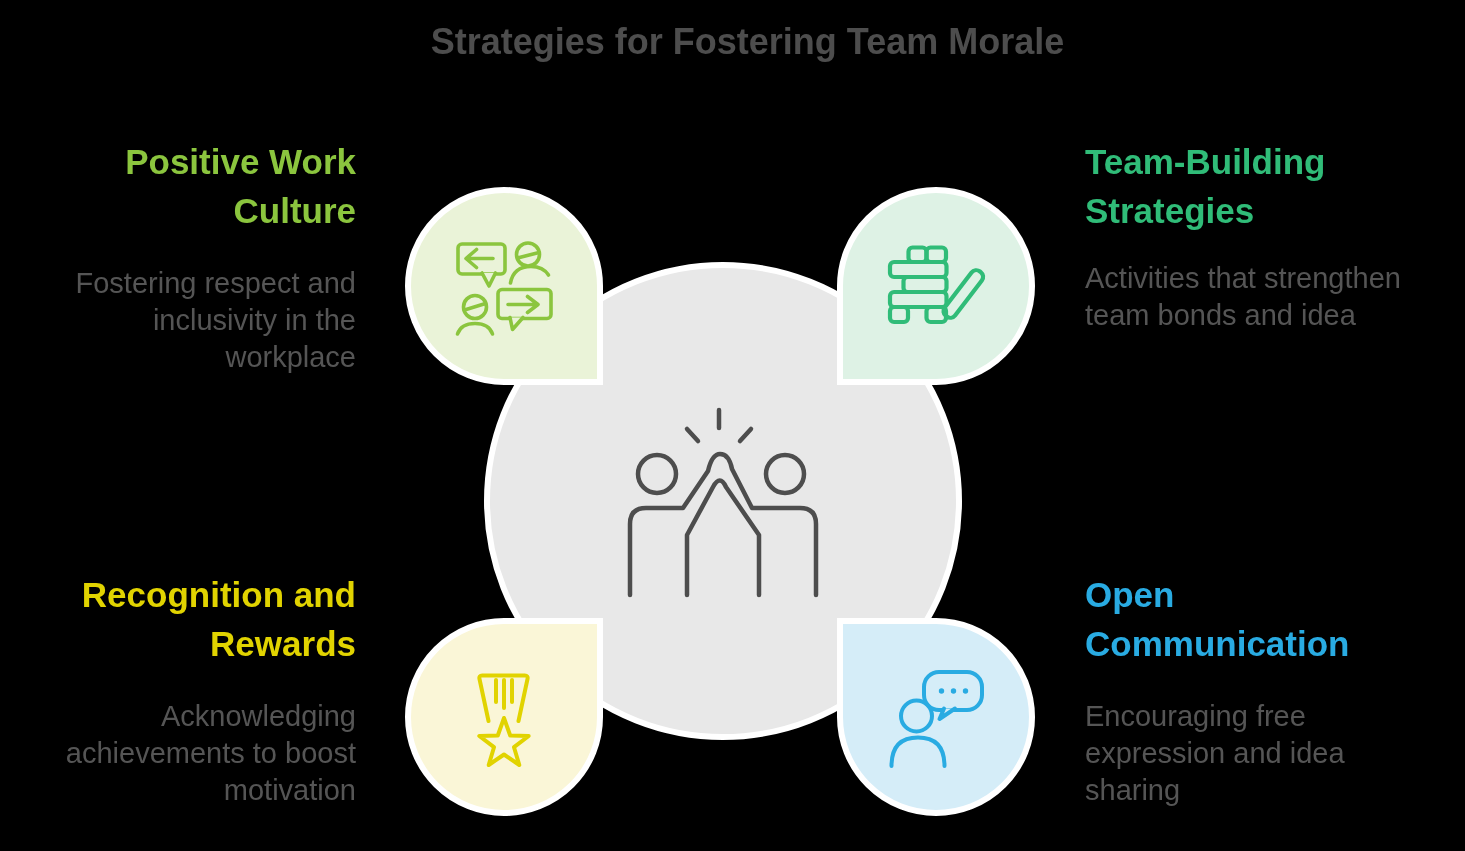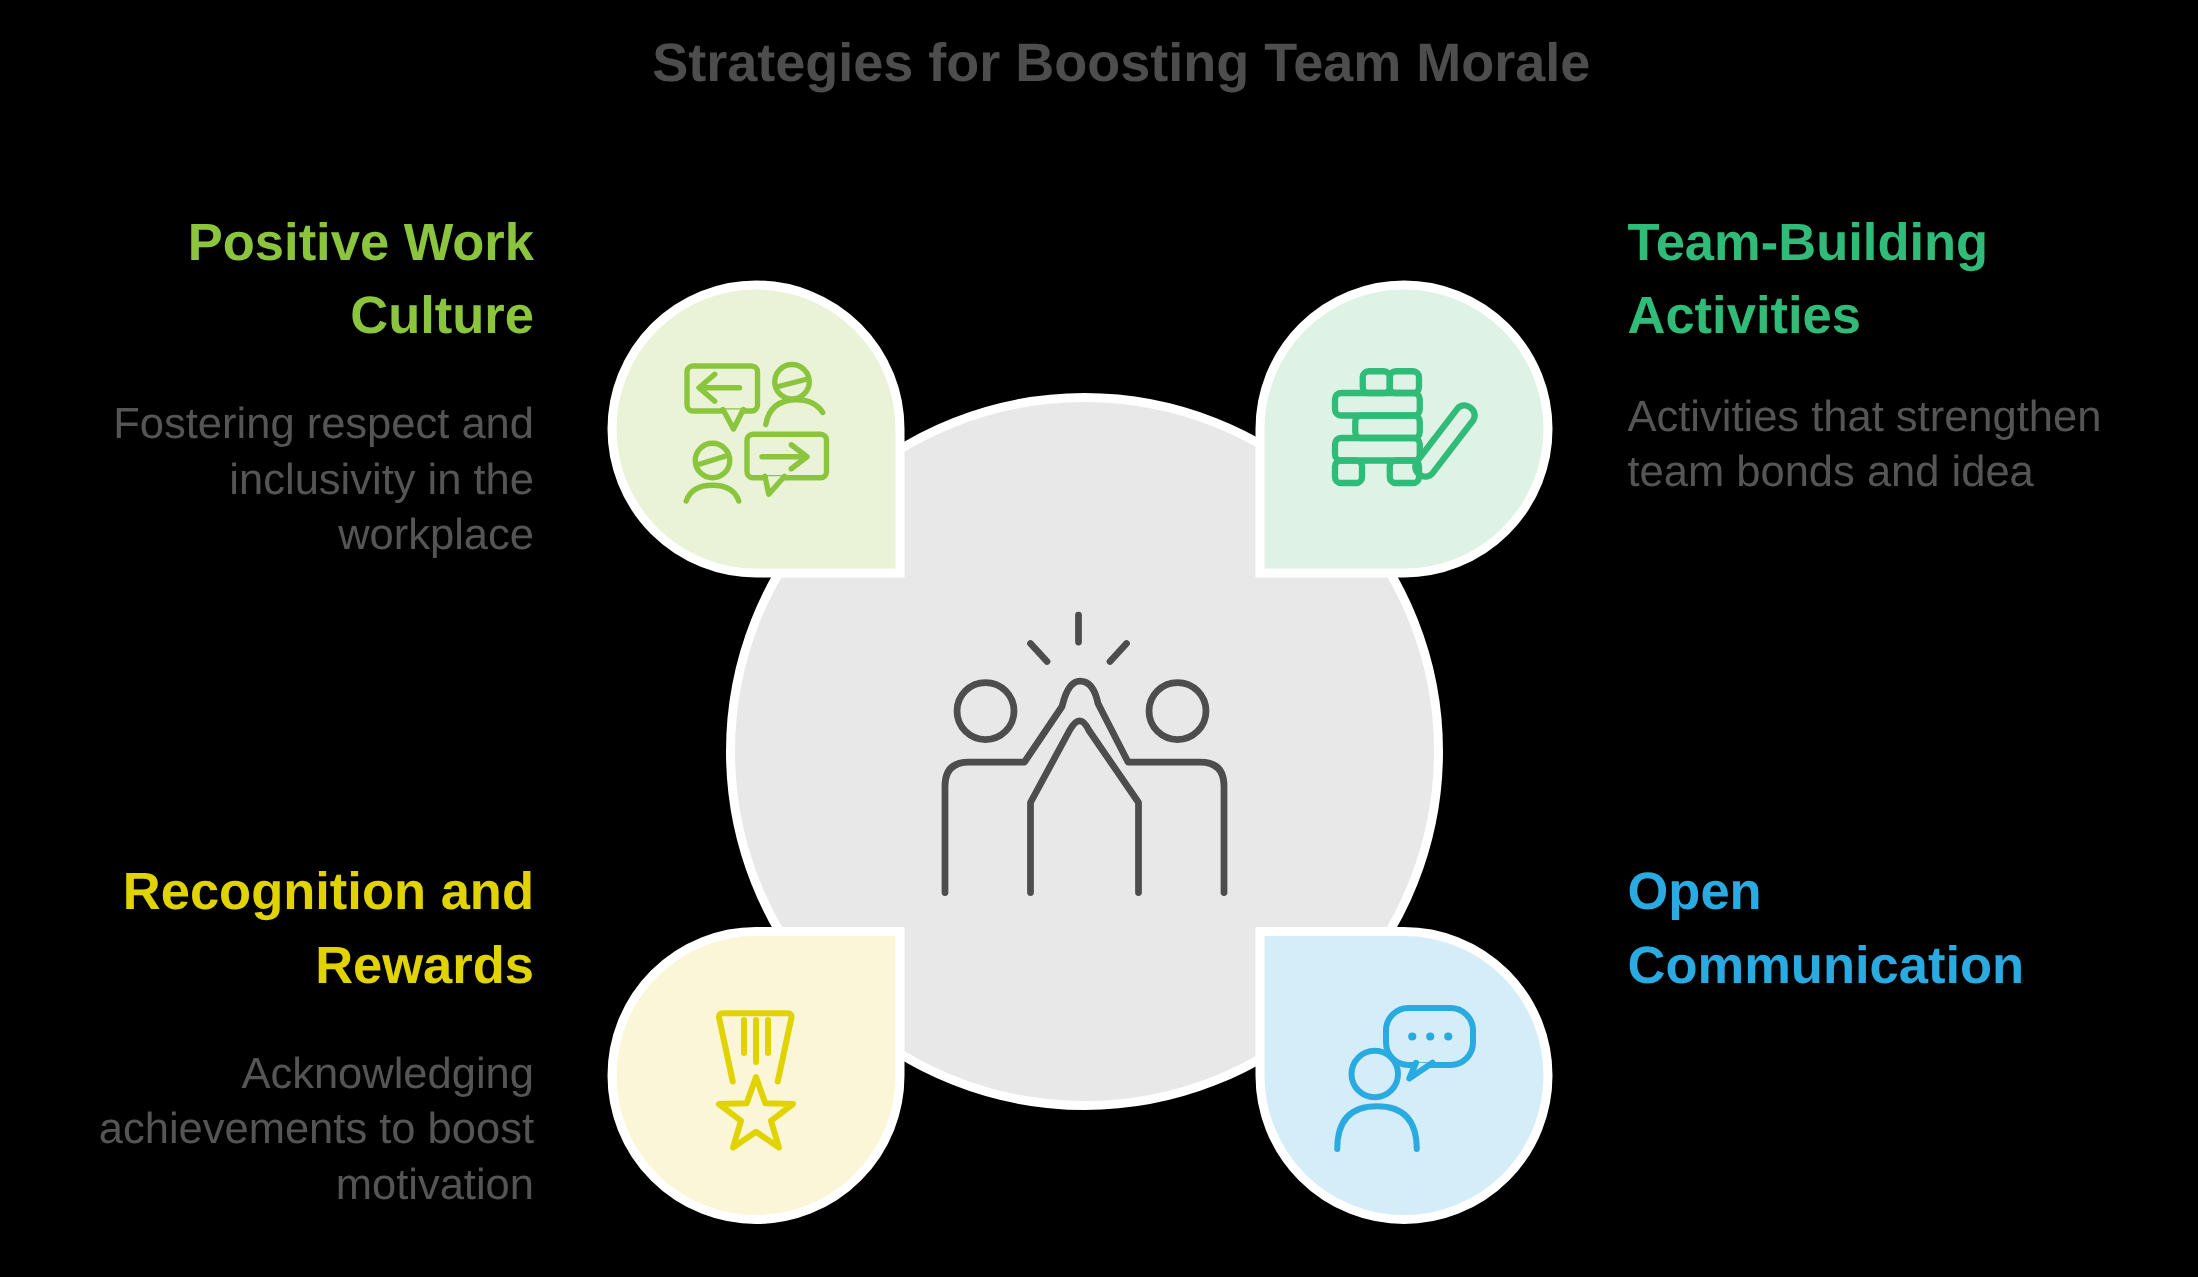--- a/index.html
+++ b/index.html
@@ -45,21 +45,21 @@
   .d-bl{top:698px;}
   .h-br{top:570px;}
   .d-br{top:698px;}
   svg{display:block;}
 </style>
 </head>
 <body>
 
 <div class="canvas">
 
-  <h1 class="title">Strategies for Boosting Team Morale</h1>
+  <h1 class="title">Strategies for Fostering Team Morale</h1>
 
   <div class="center-circle"></div>
 
   <svg class="center-icon" width="260" height="230" viewBox="0 0 260 230">
     <g fill="none" stroke="#4D4D4D" stroke-width="4.5" stroke-linecap="round" stroke-linejoin="round">
       <path d="M126 20 V38"></path>
       <path d="M94 39 L105 51"></path>
       <path d="M158 39 L147 51"></path>
       <circle cx="64" cy="84" r="19"></circle>
       <circle cx="192" cy="84" r="19"></circle>
@@ -128,26 +128,29 @@
     </svg>
   </div>
 
   <h2 class="heading c-lime align-r h-tl">Positive Work
 Culture</h2>
   <p class="desc align-r d-tl">Fostering respect and
 inclusivity in the
 workplace</p>
 
   <h2 class="heading c-emerald align-l h-tr">Team-Building
-Activities</h2>
+Strategies</h2>
   <p class="desc align-l d-tr">Activities that strengthen
 team bonds and idea</p>
 
   <h2 class="heading c-yellow align-r h-bl">Recognition and
 Rewards</h2>
   <p class="desc align-r d-bl">Acknowledging
 achievements to boost
 motivation</p>
 
   <h2 class="heading c-blue align-l h-br">Open
 Communication</h2>
+  <p class="desc align-l d-br">Encouraging free
+expression and idea
+sharing</p>
 
 </div>
 
 </body></html>

